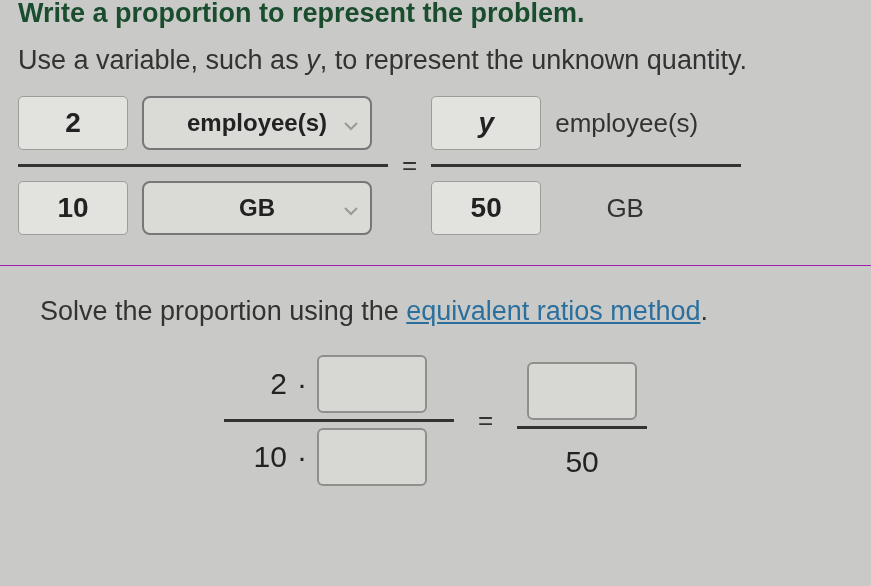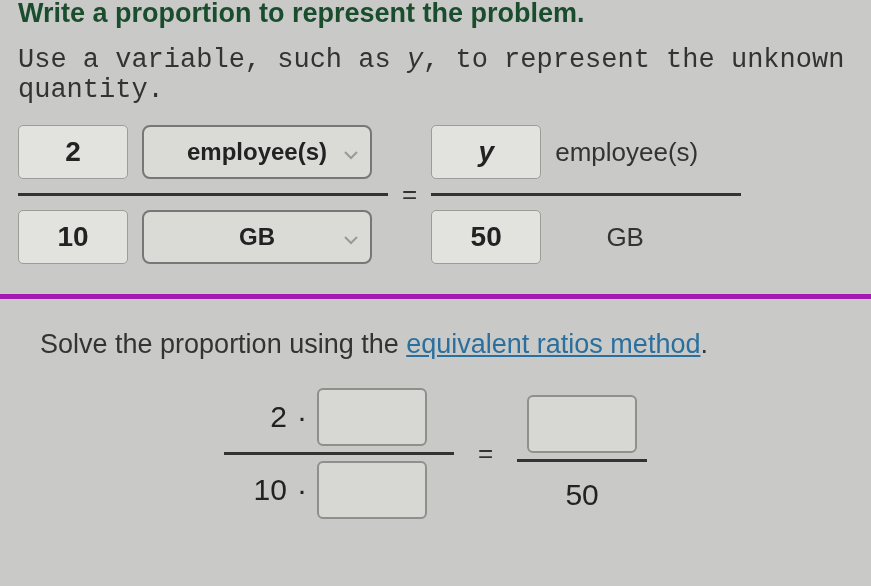--- a/index.html
+++ b/index.html
@@ -16,21 +16,20 @@
     font-size: 27px;
     font-weight: bold;
     color: #1a4d2e;
     margin-top: -2px;
     margin-bottom: 16px;
   }
   .subtext {
     font-size: 27px;
     color: #333;
     margin-bottom: 20px;
-    font-family: Liberation Mono, monospace;
   }
   .italic { font-style: italic; }
 
   .proportion-row {
     display: flex;
     align-items: center;
     gap: 8px;
     margin-bottom: 30px;
   }
   .frac-side {
@@ -91,21 +90,21 @@
     color: #888;
   }
   .unit-label {
     font-size: 26px;
     color: #333;
     min-width: 140px;
     text-align: center;
   }
 
   .section2 {
-    border-top: 5px solid #a21caf;
+    border-top: 1px solid #a21caf;
     margin: 0 -18px;
     padding: 30px 40px 0 40px;
   }
   .sec2-text {
     font-size: 27px;
     color: #333;
     margin-bottom: 28px;
   }
   .link {
     color: #2a6f9e;

